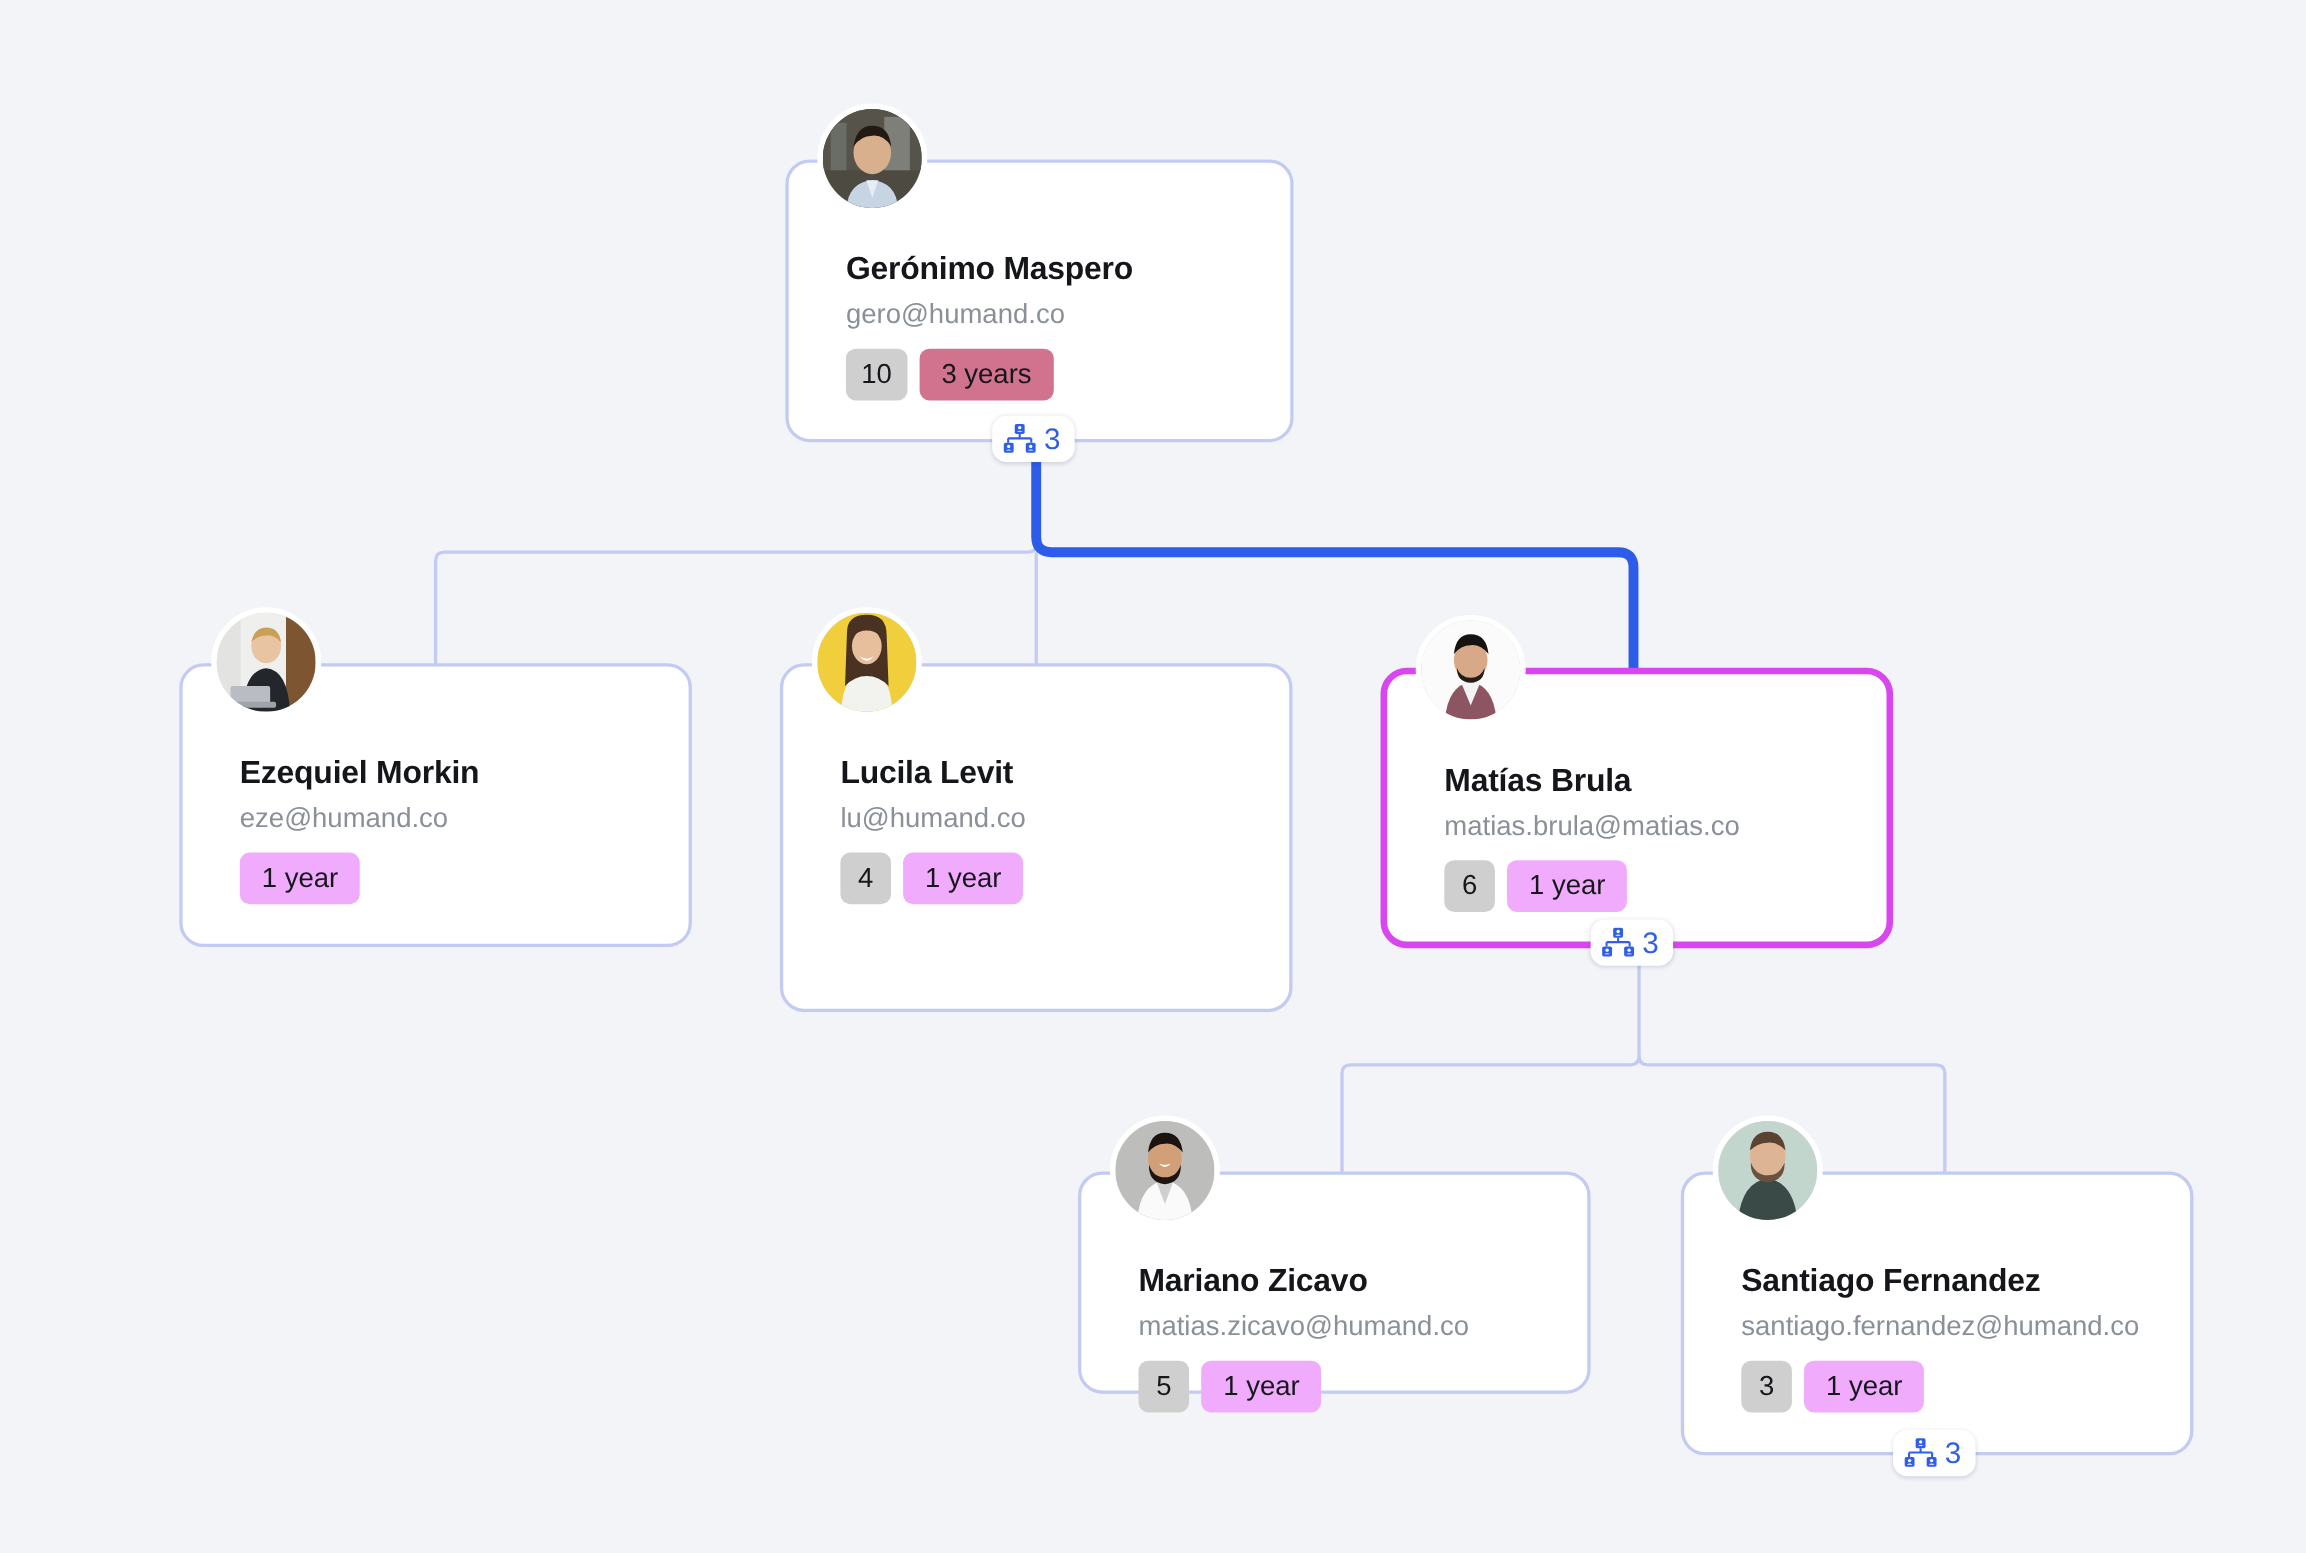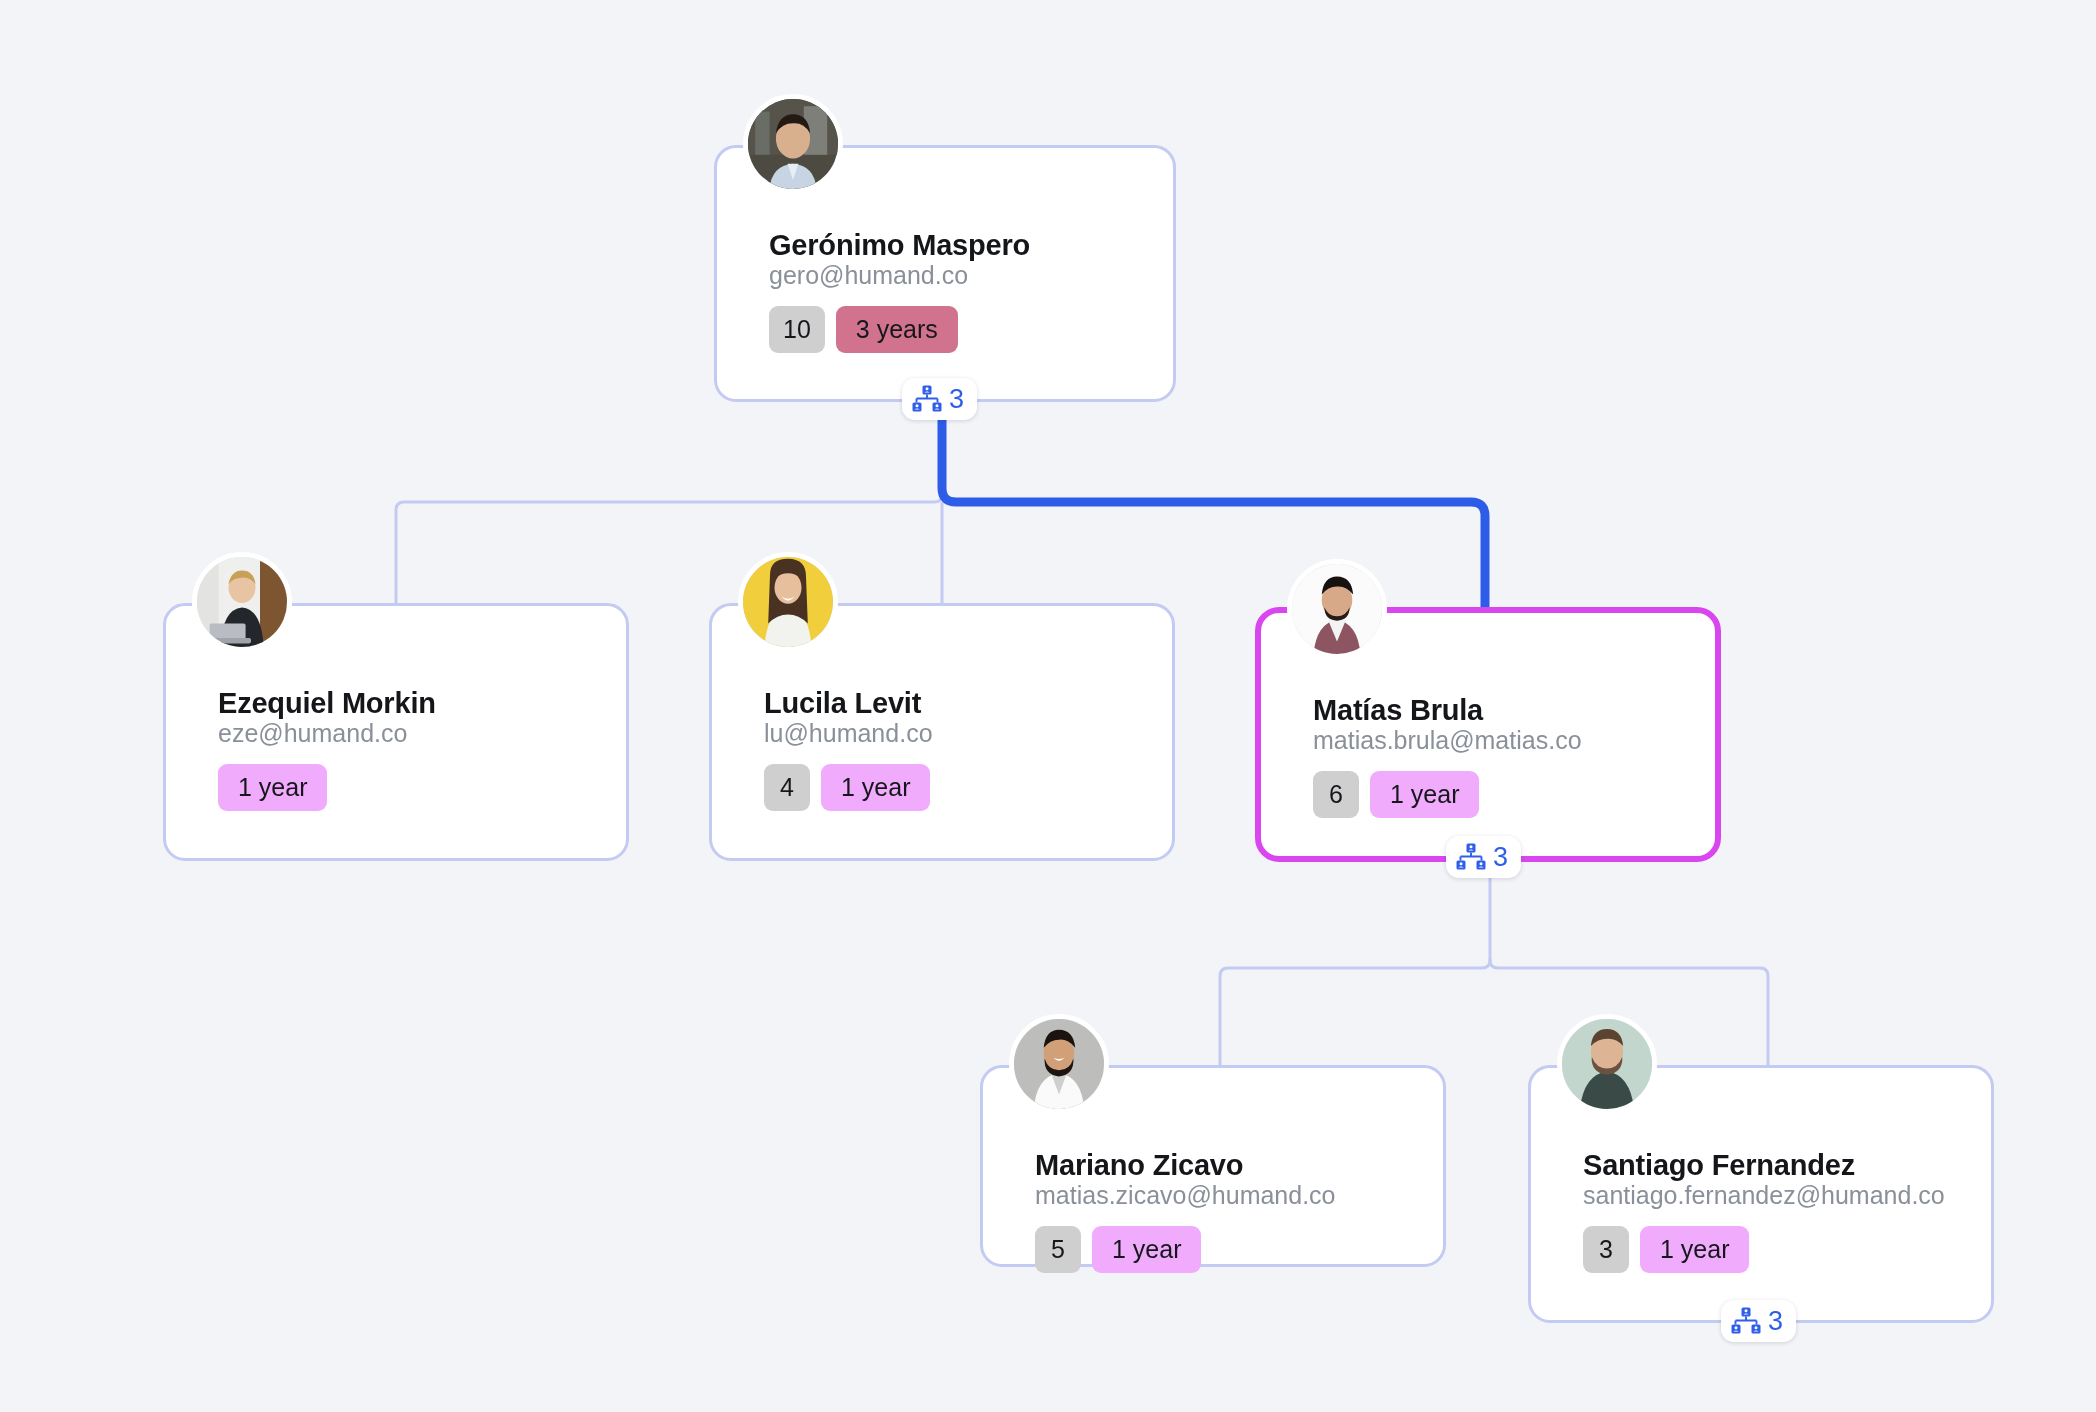--- a/index.html
+++ b/index.html
@@ -37,21 +37,21 @@
     left:26px;top:-54px;
     z-index:5;
   }
   .avatar .ph{position:absolute;inset:0;}
   .node-body{padding:82px 0 0 52px;}
   .nm{
     font-size:29px;font-weight:bold;color:#14161a;
     letter-spacing:-.2px;line-height:1.1;white-space:nowrap;
   }
   .em{
-    font-size:25px;color:#8a9099;
+    font-size:25px;color:#8a9099;margin-top:11px;
     line-height:1.1;white-space:nowrap;
   }
   .chips{margin-top:17px;display:flex;align-items:center;gap:11px;}
   .chip{
     font-size:25px;color:#15171b;line-height:1;
     border-radius:9px;padding:11px 14px;white-space:nowrap;
   }
   .chip.count{background:#cfcfcf;min-width:18px;text-align:center;}
   .chip.yr-blue{background:#f0abfc;padding:11px 20px;}
   .chip.yr-rose{background:#d1738f;padding:11px 20px;}
@@ -142,21 +142,21 @@
     </div>
     <div class="node-body">
       <div class="nm">Ezequiel Morkin</div>
       <div class="em">eze@humand.co</div>
       <div class="chips">
         <span class="chip yr-blue">1 year</span>
       </div>
     </div>
   </div>
 
-  <div class="node" style="left:709px;top:603px;width:466px;height:258px;">
+  <div class="node" style="left:709px;top:603px;width:466px;height:317px;">
     <div class="avatar">
       <svg class="ph" viewBox="0 0 100 100" preserveAspectRatio="xMidYMid slice">
         <rect width="100" height="100" fill="#f0ce3c"></rect>
         <path d="M24 100 Q26 60 50 56 Q74 60 76 100 Z" fill="#f2f2ee"></path>
         <path d="M30 20 Q30 2 50 2 Q70 2 70 22 L72 74 Q62 64 50 64 Q38 64 28 74 Z" fill="#4a3222"></path>
         <ellipse cx="50" cy="34" rx="15" ry="18" fill="#e7bf9c"></ellipse>
         <path d="M35 24 Q38 11 50 11 Q62 11 65 24 Q58 18 50 18 Q42 18 35 24Z" fill="#4a3222"></path>
         <path d="M43 44 Q50 49 57 44 Q50 53 43 44Z" fill="#fff"></path>
       </svg>
     </div>

